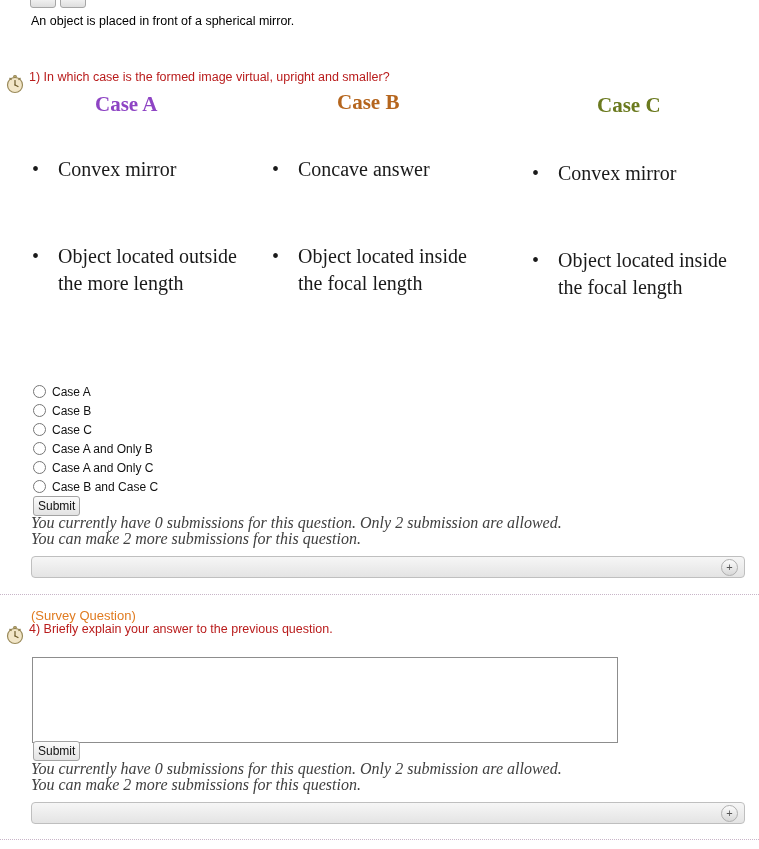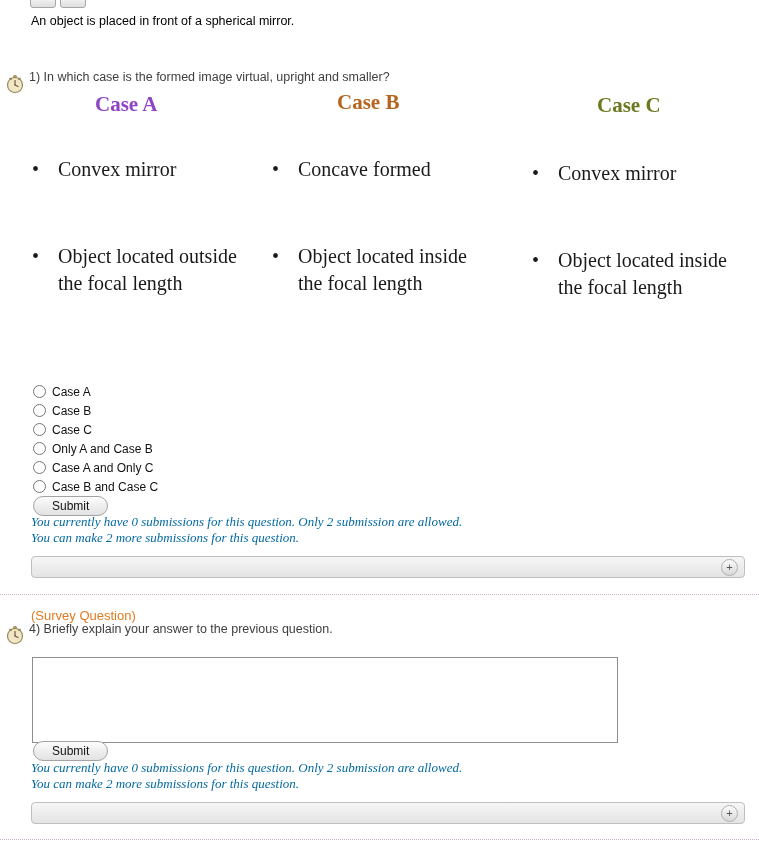--- a/index.html
+++ b/index.html
@@ -51,21 +51,21 @@
   .clock-icon {
     position: absolute;
     width: 20px;
     height: 20px;
   }
   .clock-icon svg { display: block; }
 
   .q-line {
     position: absolute;
     font-size: 12.5px;
-    color: #404040;
+    color: #b91c1c;
   }
 
   
   .case-head {
     position: absolute;
     font-family: "Liberation Serif", serif;
     font-weight: bold;
     font-size: 21px;
   }
   .case-a { left: 95px; top: 92px; color: #8e44c4; }
@@ -102,37 +102,37 @@
   }
   .radio-row input[type="radio"] {
     margin: 0 6px 0 0;
     width: 13px;
     height: 13px;
   }
 
   .btn {
     font-family: "Liberation Sans", sans-serif;
     font-size: 12px;
-    padding: 2px 18px;
+    padding: 2px 4px;
     background: linear-gradient(#fcfcfc, #e2e2e2);
     border: 1px solid #a3a3a3;
-    border-radius: 10px;
+    border-radius: 3px;
     color: #111;
     cursor: pointer;
   }
 
   .submit1 { position: absolute; left: 33px; top: 496px; }
   .submit2 { position: absolute; left: 33px; top: 741px; }
 
   .note {
     position: absolute;
     font-family: "Liberation Serif", serif;
     font-style: italic;
-    font-size: 13px;
-    color: #0369a1;
+    font-size: 16px;
+    color: #404040;
     white-space: nowrap;
   }
 
   
   .expand-bar {
     position: absolute;
     left: 31px;
     width: 712px;
     height: 20px;
     background: linear-gradient(#f6f6f6, #e4e4e4);
@@ -212,26 +212,26 @@
   <div class="case-head case-a">Case A</div>
   <div class="case-head case-b">Case B</div>
   <div class="case-head case-c">Case C</div>
 
   <div class="bul" style="left:58px; top:156px; width:190px;">
     <span class="dot">•</span>
     <span>Convex mirror</span>
   </div>
   <div class="bul" style="left:58px; top:243px; width:180px;">
     <span class="dot">•</span>
-    <span>Object located outside the focal length</span>
+    <span>Object located outside the more length</span>
   </div>
 
   <div class="bul" style="left:298px; top:156px; width:200px;">
     <span class="dot">•</span>
-    <span>Concave formed</span>
+    <span>Concave answer</span>
   </div>
   <div class="bul" style="left:298px; top:243px; width:175px;">
     <span class="dot">•</span>
     <span>Object located inside the focal length</span>
   </div>
 
   <div class="bul" style="left:558px; top:160px; width:190px;">
     <span class="dot">•</span>
     <span>Convex mirror</span>
   </div>
@@ -248,21 +248,21 @@
     <label class="radio-row">
       <input type="radio" name="q1" style="">
       <span>Case B</span>
     </label>
     <label class="radio-row">
       <input type="radio" name="q1" style="">
       <span>Case C</span>
     </label>
     <label class="radio-row">
       <input type="radio" name="q1" style="">
-      <span>Only A and Case B</span>
+      <span>Case A and Only B</span>
     </label>
     <label class="radio-row">
       <input type="radio" name="q1" style="">
       <span>Case A and Only C</span>
     </label>
     <label class="radio-row">
       <input type="radio" name="q1" style="">
       <span>Case B and Case C</span>
     </label>
   </div>

